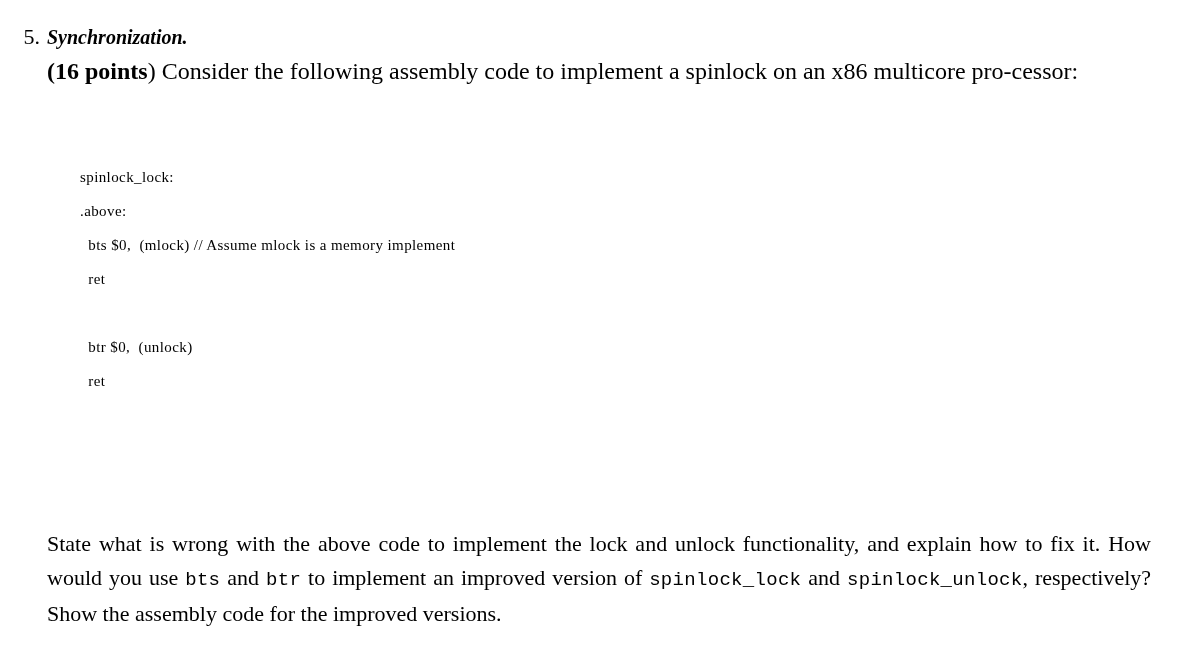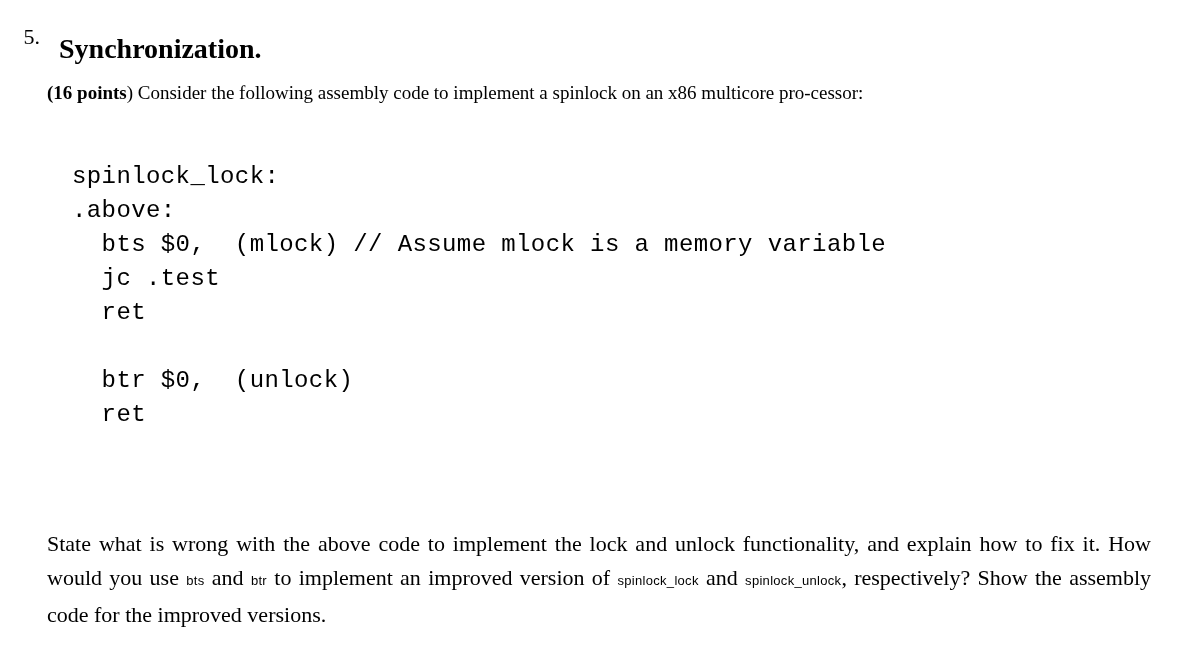--- a/index.html
+++ b/index.html
@@ -41,48 +41,49 @@
     line-height: 30px;
     font-family: "Liberation Serif", serif;
   }
 
   .problem-body {
     margin-left: 47px;
     margin-right: 30px;
   }
 
   .q-title {
-    font-size: 28px;
+    font-size: 20px;
     line-height: 30px;
     font-weight: bold;
-    margin: 12px;
+    margin: 0;
+    font-style: italic;
   }
 
   .q-intro {
-    font-size: 19px;
+    font-size: 24px;
     line-height: 34px;
     margin: 2px 0 0 0;
     text-align: justify;
     text-justify: inter-word;
     hyphens: manual;
     max-width: 1104px;
   }
 
   .q-intro .pts {
     font-weight: bold;
   }
 
   
   .code-listing {
     margin: 0;
     position: absolute;
-    left: 72px;
+    left: 80px;
     top: 160px;
-    font-family: Liberation Mono, monospace;
-    font-size: 24px;
+    font-family: Liberation Serif, serif;
+    font-size: 15px;
     line-height: 34px;
     white-space: pre;
     color: #000000;
     letter-spacing: 0.4px;
   }
   .code-listing .ln {
     display: block;
     min-height: 34px;
     white-space: pre;
   }
@@ -98,22 +99,22 @@
     top: 527px;
     width: 1104px;
     font-size: 22px;
     line-height: 34px;
     text-align: justify;
     text-justify: inter-word;
     margin: 0;
   }
   .q-tail code,
   .mono {
-    font-family: Liberation Sans, sans-serif;
-    font-size: 13px;
+    font-family: Liberation Mono, monospace;
+    font-size: 19px;
     letter-spacing: 0.3px;
   }
 </style>
 </head>
 <body>
 
 <div class="page">
 
   <div class="problem">
 
@@ -121,17 +122,17 @@
 
     <div class="problem-body">
 
       <p class="q-title">Synchronization.</p>
 
       <p class="q-intro"><span class="pts">(16 points</span><span>)</span><span> Consider the following assembly code to implement a spinlock on an x86 multicore pro-cessor:</span></p>
 
     </div>
   </div>
 
-  <pre class="code-listing"><span class="ln">spinlock_lock:</span><span class="ln">.above:</span><span class="ln">  bts $0,  (mlock) // Assume mlock is a memory variable</span><span class="ln">  jc .test</span><span class="ln">  ret</span><span class="blank"></span><span class="ln">  btr $0,  (unlock)</span><span class="ln">  ret</span></pre>
+  <pre class="code-listing"><span class="ln">spinlock_lock:</span><span class="ln">.above:</span><span class="ln">  bts $0,  (mlock) // Assume mlock is a memory implement</span><span class="ln">  ret</span><span class="blank"></span><span class="ln">  btr $0,  (unlock)</span><span class="ln">  ret</span></pre>
 
   <p class="q-tail"><span>State what is wrong with the above code to implement the lock and unlock functionality, and explain how to fix it. How would you use </span><code class="mono">bts</code><span> and </span><code class="mono">btr</code><span> to implement an improved version of </span><code class="mono">spinlock_lock</code><span> and </span><code class="mono">spinlock_unlock</code><span>, respectively? Show the assembly code for the improved versions.</span></p>
 
 </div>
 
 </body></html>

